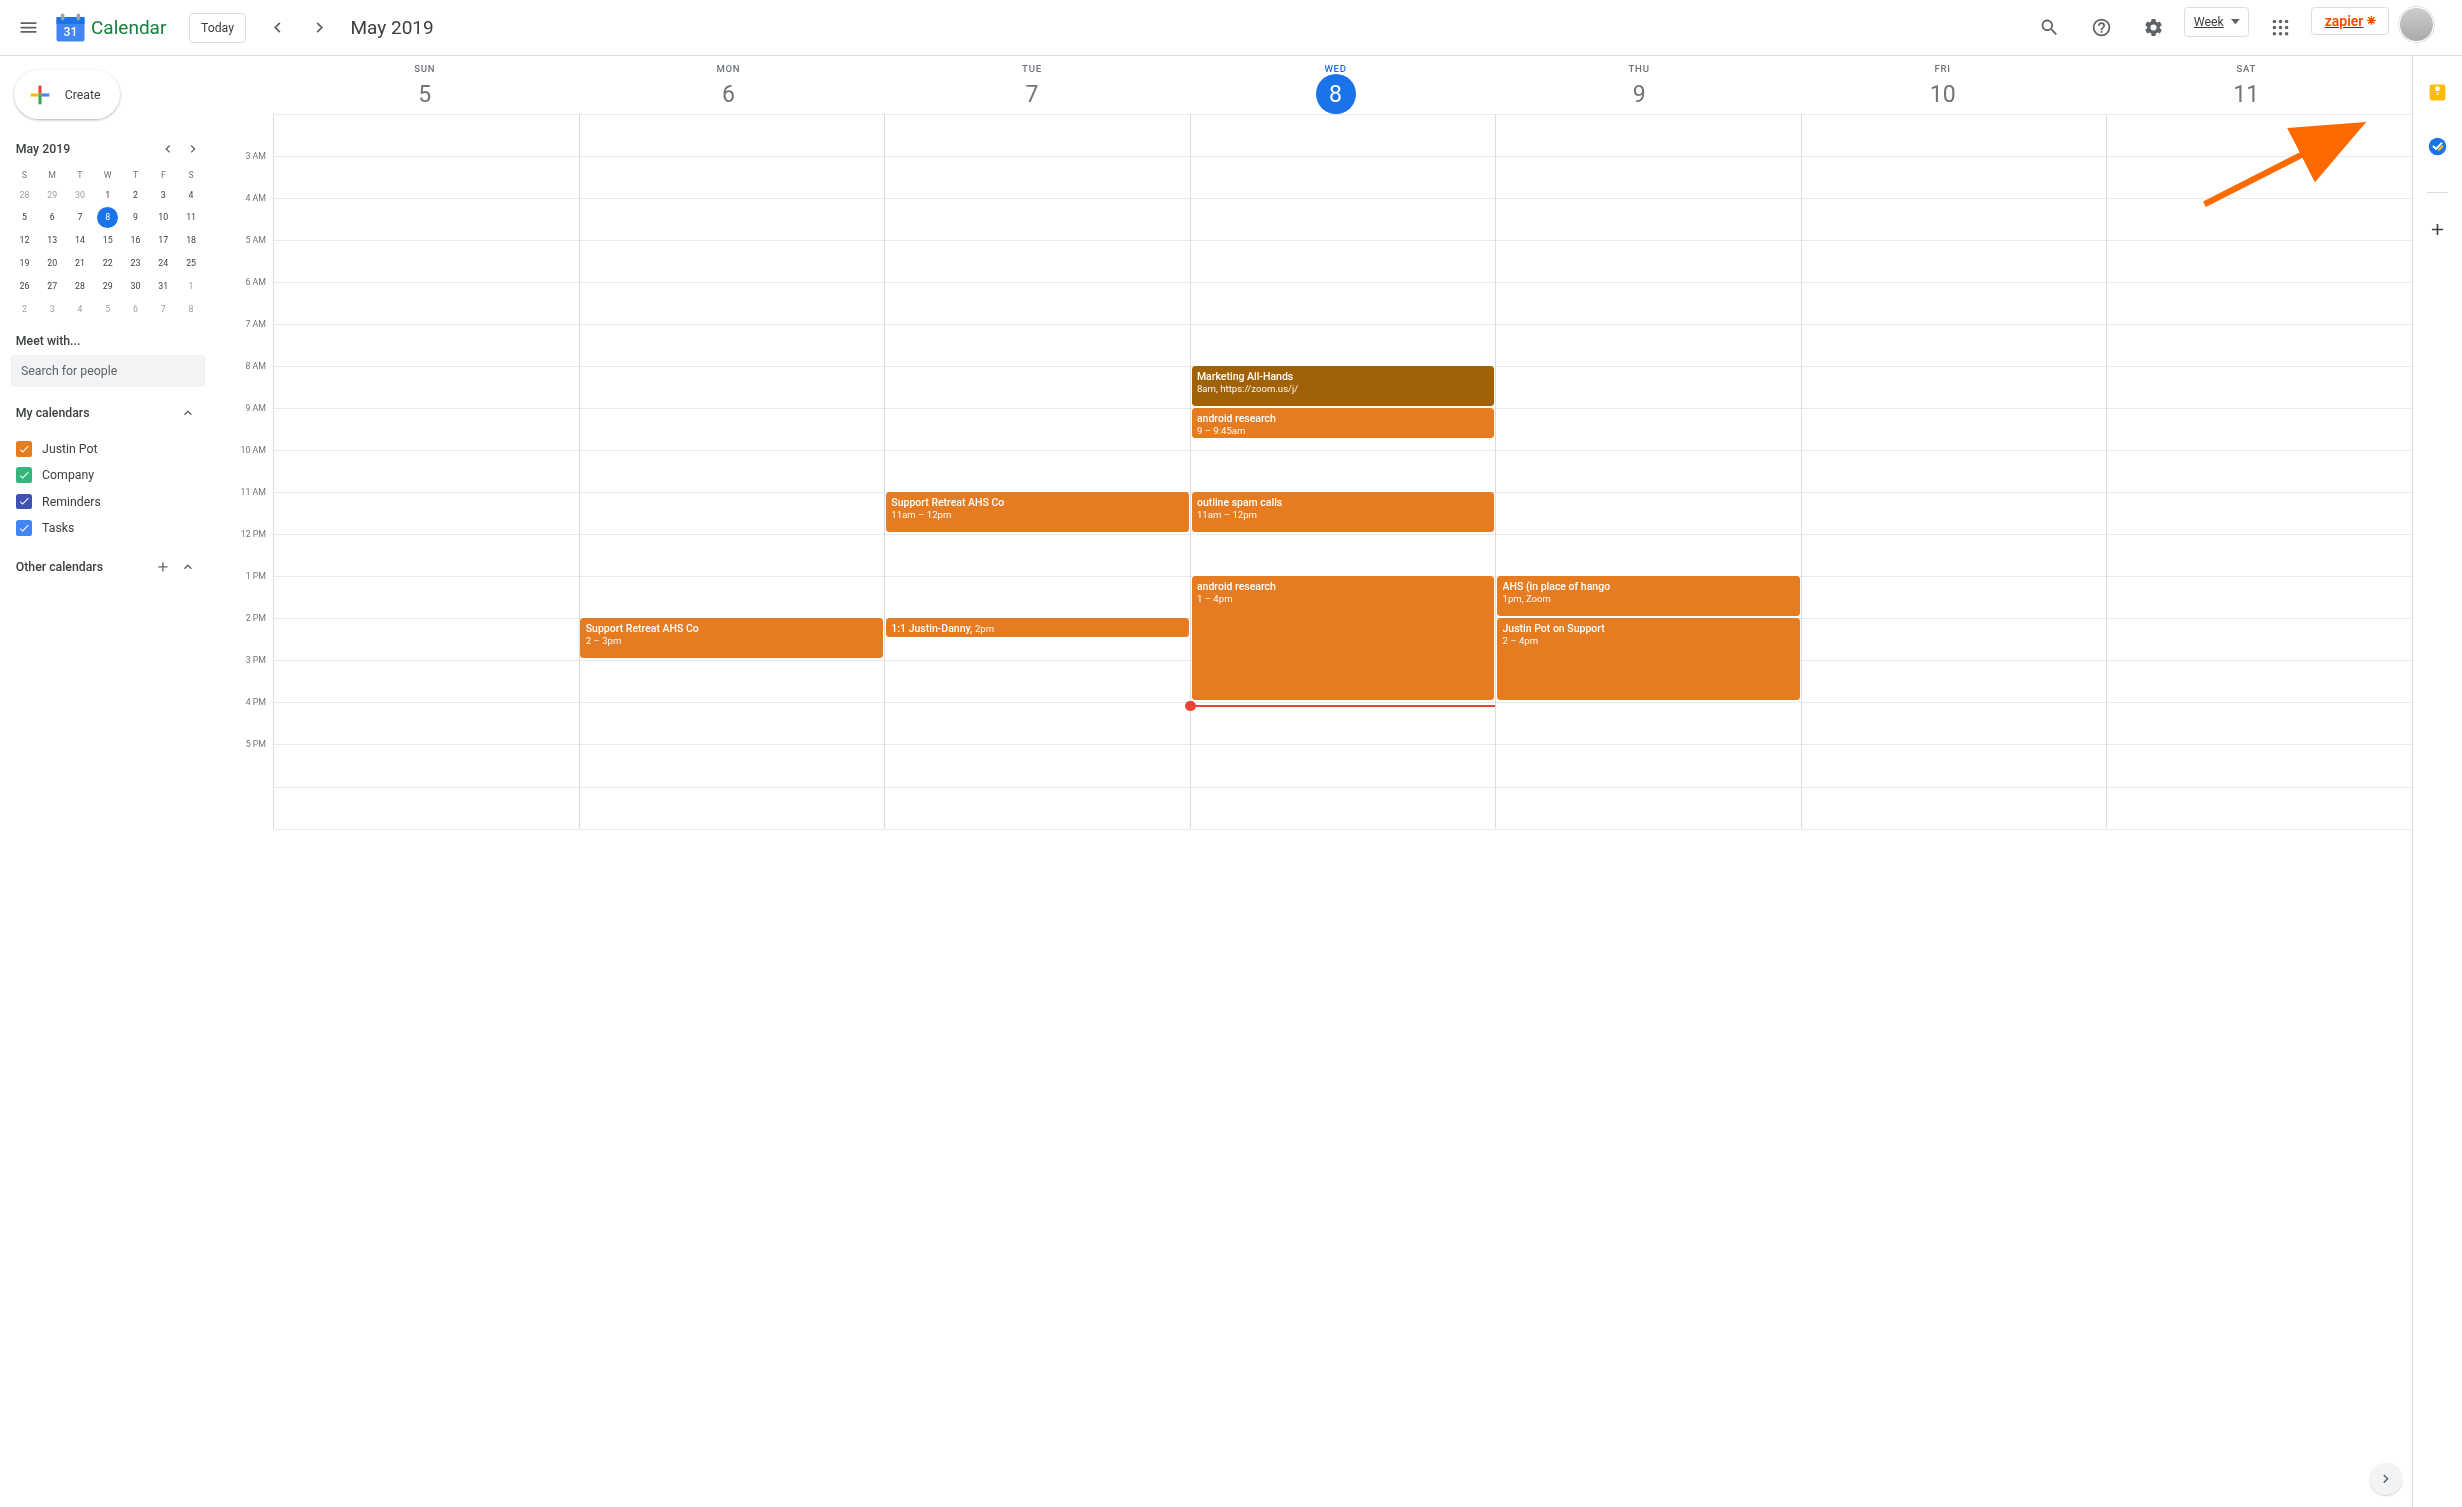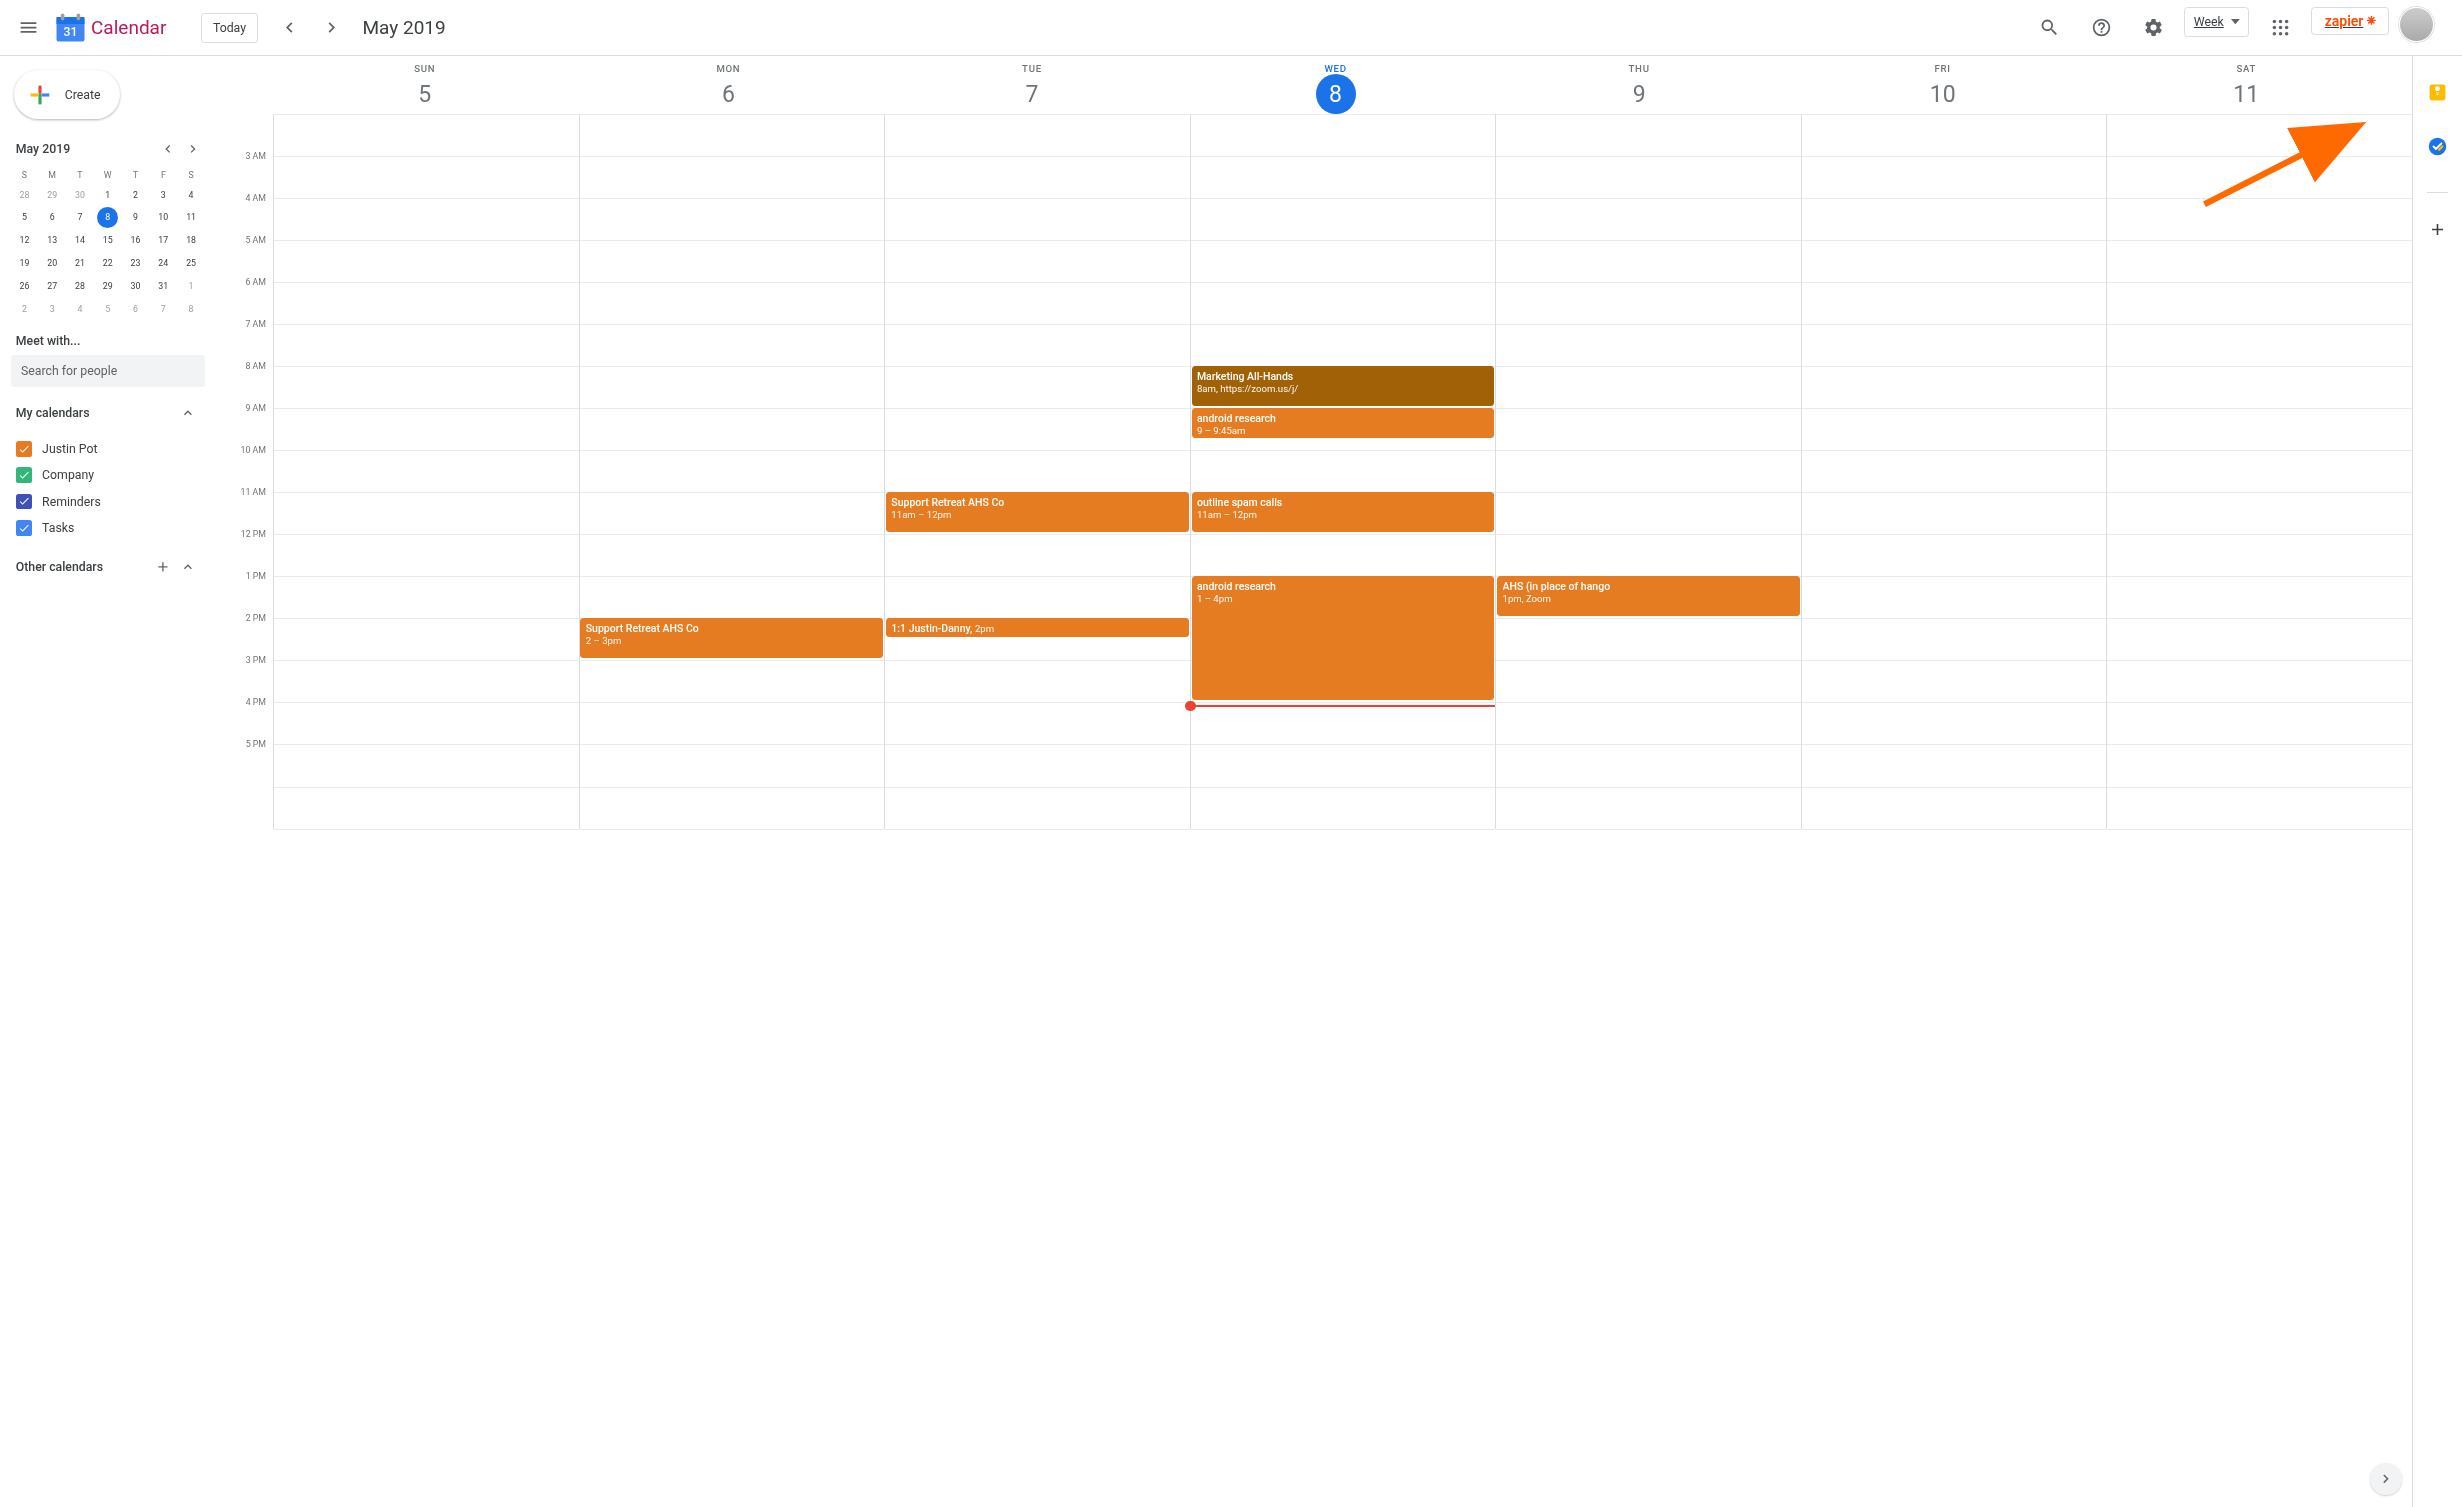--- a/index.html
+++ b/index.html
@@ -3,21 +3,21 @@
 <meta charset="utf-8">
 <style>
 * { margin: 0; padding: 0; box-sizing: border-box; font-family: 'Google Sans', Roboto, Arial, sans-serif; }
 body { background: #fff; color: #3c4043; overflow: hidden; }
 
 
 .header { display: flex; align-items: center; height: 56px; padding: 0 7px; border-bottom: 0.9px solid #dadce0; }
 .icon-btn { width: 42px; height: 42px; display: flex; align-items: center; justify-content: center; border-radius: 50%; cursor: pointer; color: #5f6368; }
 .cal-logo { width: 35px; height: 35px; display:flex; align-items:center; justify-content:center; margin: 0 3.5px 0 3.5px; }
 .cal-logo svg { width: 35px; height: 35px; }
-.app-title { font-size: 19px; color: #be185d; margin-right: 35px; }
+.app-title { font-size: 19px; color: #15803d; margin-right: 23px; }
 .today-btn { border: 0.9px solid #dadce0; border-radius: 3.5px; padding: 7px 10.5px; font-size: 12.3px; color: #3c4043; cursor: pointer; background:#fff; margin-right: 10.5px;}
 .nav-arrows { display: flex; }
 .month-title { font-size: 19px; color: #3c4043; margin-left: 10.5px; }
 .header-right { margin-left: auto; display: flex; align-items: flex-start; gap: 10px; padding-right: 21px; text-decoration: underline;}
 .view-select { border: 0.9px solid #dadce0; border-radius: 3.5px; padding: 7px 8.8px; font-size: 12.3px; display:flex; align-items:center; gap:7px; cursor:pointer; }
 .zapier-badge { border: 0.9px solid #dadce0; border-radius: 3.5px; padding: 5.3px 12.3px; font-size: 14px; font-weight: 600; color:#ff4a00; display:flex; align-items:center; gap:3.5px; }
 .avatar { width: 35px; height: 35px; border-radius: 50%; background: linear-gradient(#ccc,#aaa); border: 1.8px solid #fff; box-shadow: 0 0 0 0.9px #dadce0; }
 
 
 .main { display: flex; height: calc(100vh - 56px); }
@@ -482,20 +482,24 @@
                 <div class="hour-line" style="top: 504px;"></div>
                 <div class="hour-line" style="top: 546px;"></div>
                 <div class="hour-line" style="top: 588px;"></div>
                 <div class="hour-line" style="top: 630px;"></div>
                 <div class="hour-line" style="top: 673px;"></div>
                 <div class="hour-line" style="top: 715px;"></div>
                 <div class="event" style="top: 462px; height: 40px; background: rgb(230, 124, 34);">
                   <div class="ev-title">AHS (in place of hango</div>
                   <div class="ev-sub">1pm, Zoom</div>
                 </div>
+                <div class="event" style="top: 504px; height: 82px; background: rgb(230, 124, 34);">
+                  <div class="ev-title">Justin Pot on Support</div>
+                  <div class="ev-sub">2 – 4pm</div>
+                </div>
               </div>
               <div class="day-col" style="height: 715px;">
                 <div class="hour-line" style="top: 0px;"></div>
                 <div class="hour-line" style="top: 42px;"></div>
                 <div class="hour-line" style="top: 84px;"></div>
                 <div class="hour-line" style="top: 126px;"></div>
                 <div class="hour-line" style="top: 168px;"></div>
                 <div class="hour-line" style="top: 210px;"></div>
                 <div class="hour-line" style="top: 252px;"></div>
                 <div class="hour-line" style="top: 294px;"></div>

